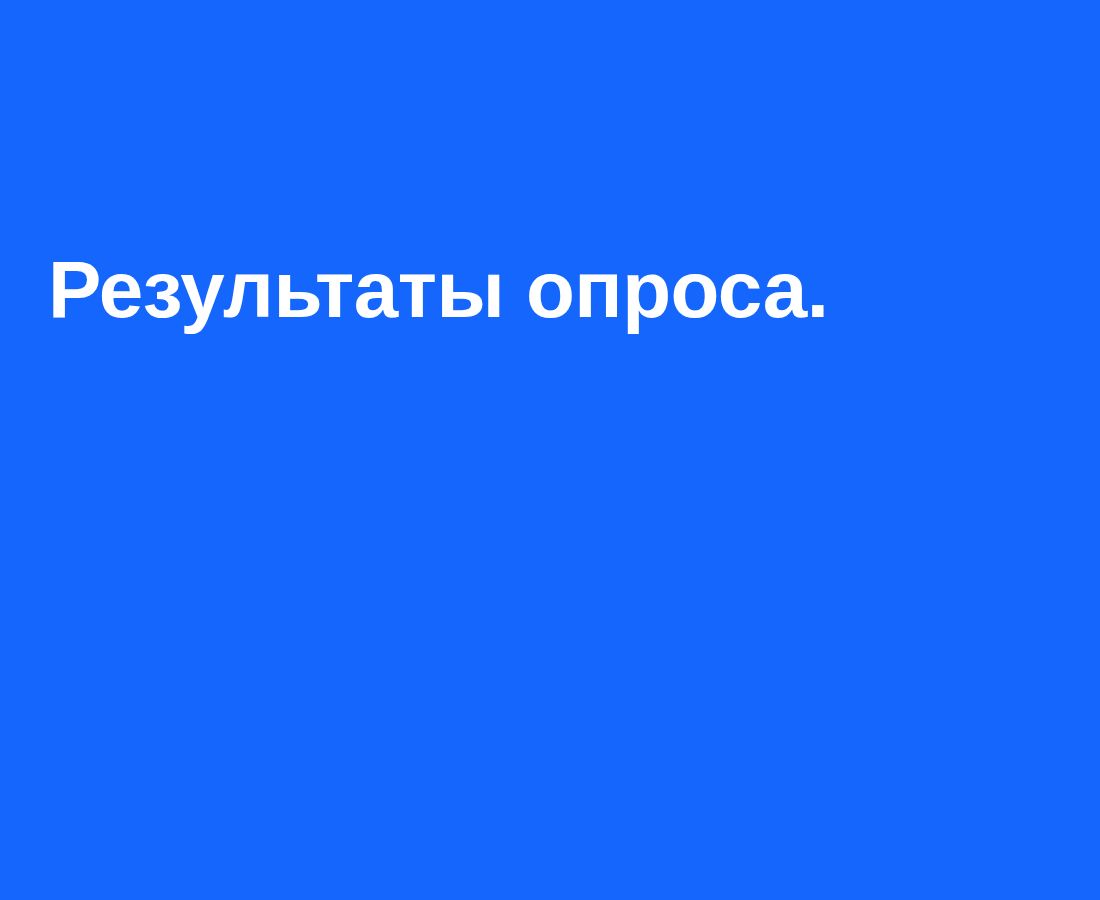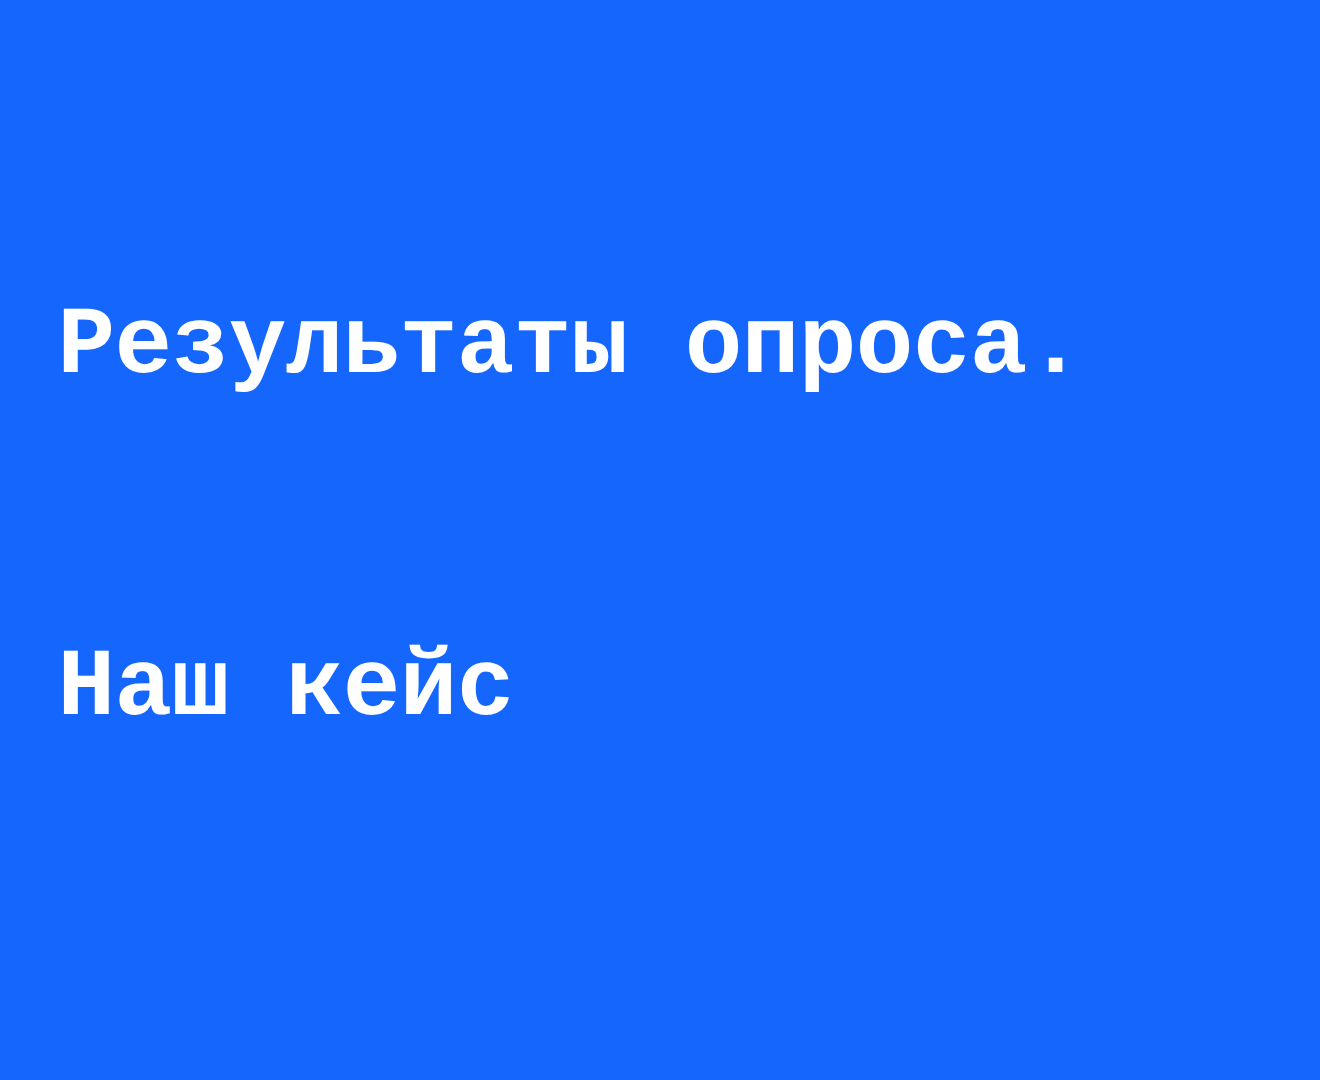--- a/index.html
+++ b/index.html
@@ -1,16 +1,16 @@
 <!DOCTYPE html>
 <html lang="ru"><head>
 <meta charset="utf-8">
 <title>Результаты опроса. Наш кейс</title>
 <style>
-  * { margin: 0; padding: 0; box-sizing: border-box; font-family: Liberation Mono, monospace; }
+  * { margin: 0; padding: 0; box-sizing: border-box; }
 
   html, body {
     width: 1100px;
     height: 900px;
     overflow: hidden;
   }
 
   body {
     background: #1566FD;
     font-family: "Liberation Sans", "DejaVu Sans", sans-serif;
@@ -61,21 +61,20 @@
   }
 </style>
 </head>
 <body style="background: rgb(21, 102, 253);">
 
 <div class="slide" style="background: rgb(21, 102, 253);">
   <div class="slide-inner">
 
     <h1 class="slide-title">
       <span class="title-line">Результаты опроса.</span>
-      <span class="title-line">Наш кейс</span>
     </h1>
 
     <div class="body-copy">
 
       <p class="paragraph">
         
         
       </p>
 
     </div>

